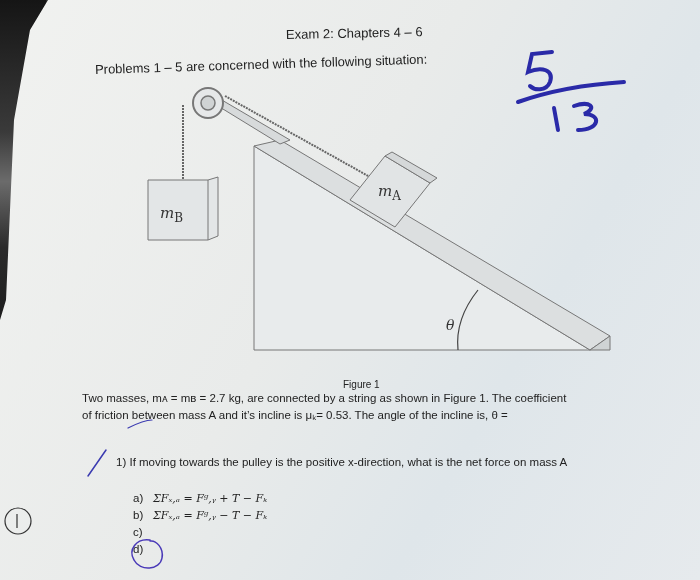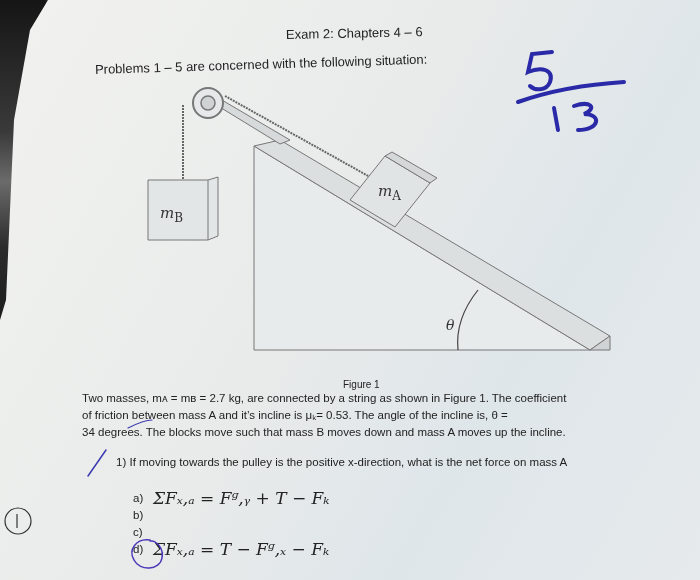--- a/index.html
+++ b/index.html
@@ -41,21 +41,21 @@
     .para .line { display:block; white-space:nowrap; }
     .question {
       position:absolute; left:116px; top:454px; font-size:11.5px; line-height:17px; color:#222;
     }
     .question .line { display:block; white-space:nowrap; }
     .choices {
       position:absolute; left:133px; top:490px; font-size:11.5px; line-height:17px; color:#222;
     }
     .choice { display:flex; white-space:nowrap; }
     .choice .letter { width:20px; }
-    .choice .eq { font-family:"DejaVu Serif", serif; font-style:italic; font-size:17px; }
+    .choice .eq { font-family:"DejaVu Serif", serif; font-style:italic; font-size:11px; }
     .ink { position:absolute; left:0; top:0; width:700px; height:580px; pointer-events:none; }
   </style>
 </head>
 <body>
 
 <div class="dark-edge"></div>
 <div class="paper"></div>
 
 <div class="exam-title">Exam 2: Chapters 4 – 6</div>
 <div class="problems-line">Problems 1 – 5 are concerned with the following situation:</div>
@@ -93,41 +93,40 @@
 
   <path d="M478 290 C462 310 456 330 458 350" fill="none" stroke="#444" stroke-width="1.2"></path>
   <text x="446" y="330" font-family="DejaVu Serif, serif" font-style="italic" font-size="14" fill="#333">θ</text>
 </svg>
 
 <div class="fig-caption">Figure 1</div>
 
 <div class="para">
   <span class="line">Two masses, mᴀ = mʙ = 2.7 kg, are connected by a string as shown in Figure 1. The coefficient</span>
   <span class="line">of friction between mass A and it’s incline is μₖ= 0.53. The angle of the incline is, θ =</span>
-  <span class="line">34 degrees. The blocks move such that mass B moves down and mass A moves up the incline.</span>
 </div>
 
 <div class="question">
   <span class="line"><span>1)</span> <span>If moving towards the pulley is the positive x-direction, what is the net force on mass A</span></span>
 </div>
 
 <div class="choices">
   <div class="choice">
     <span class="letter">a)</span>
     <span class="eq">ΣFₓ,ₐ = Fᵍ,ᵧ + T − Fₖ</span>
   </div>
   <div class="choice">
     <span class="letter">b)</span>
+    <span class="eq">ΣFₓ,ₐ = Fᵍ,ᵧ − T − Fₖ</span>
   </div>
   <div class="choice">
     <span class="letter">c)</span>
   </div>
   <div class="choice">
     <span class="letter">d)</span>
-    <span class="eq">ΣFₓ,ₐ = T − Fᵍ,ₓ − Fₖ</span>
   </div>
 </div>
 
 <svg class="ink" viewBox="0 0 700 580">
 
   <path d="M88 476 L106 450" fill="none" stroke="#3a3ab0" stroke-width="1.5" stroke-linecap="round"></path>
 
   <path d="M128 428 C140 422 148 420 152 420" fill="none" stroke="#3a3ab0" stroke-width="1.2" stroke-linecap="round"></path>
 
   <path d="M150 540 C136 538 128 550 134 560 C140 572 160 570 162 558 C164 548 156 540 150 541" fill="none" stroke="#4a3ab8" stroke-width="1.5" stroke-linecap="round"></path>

